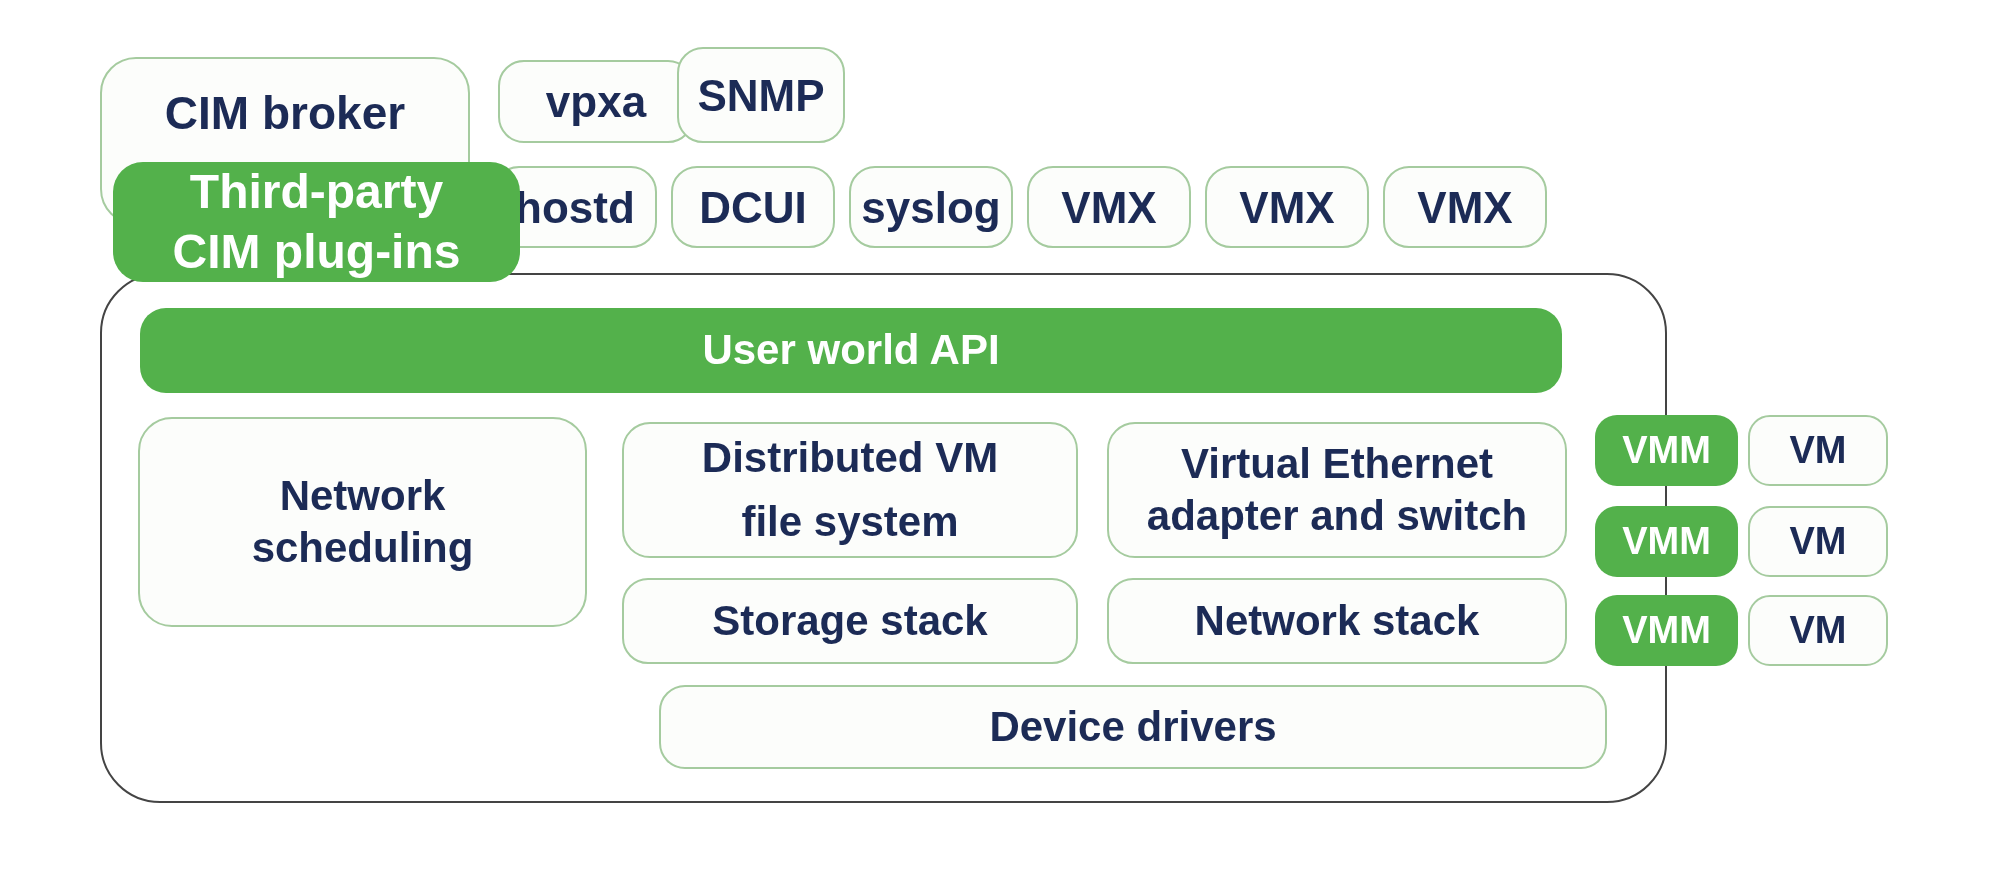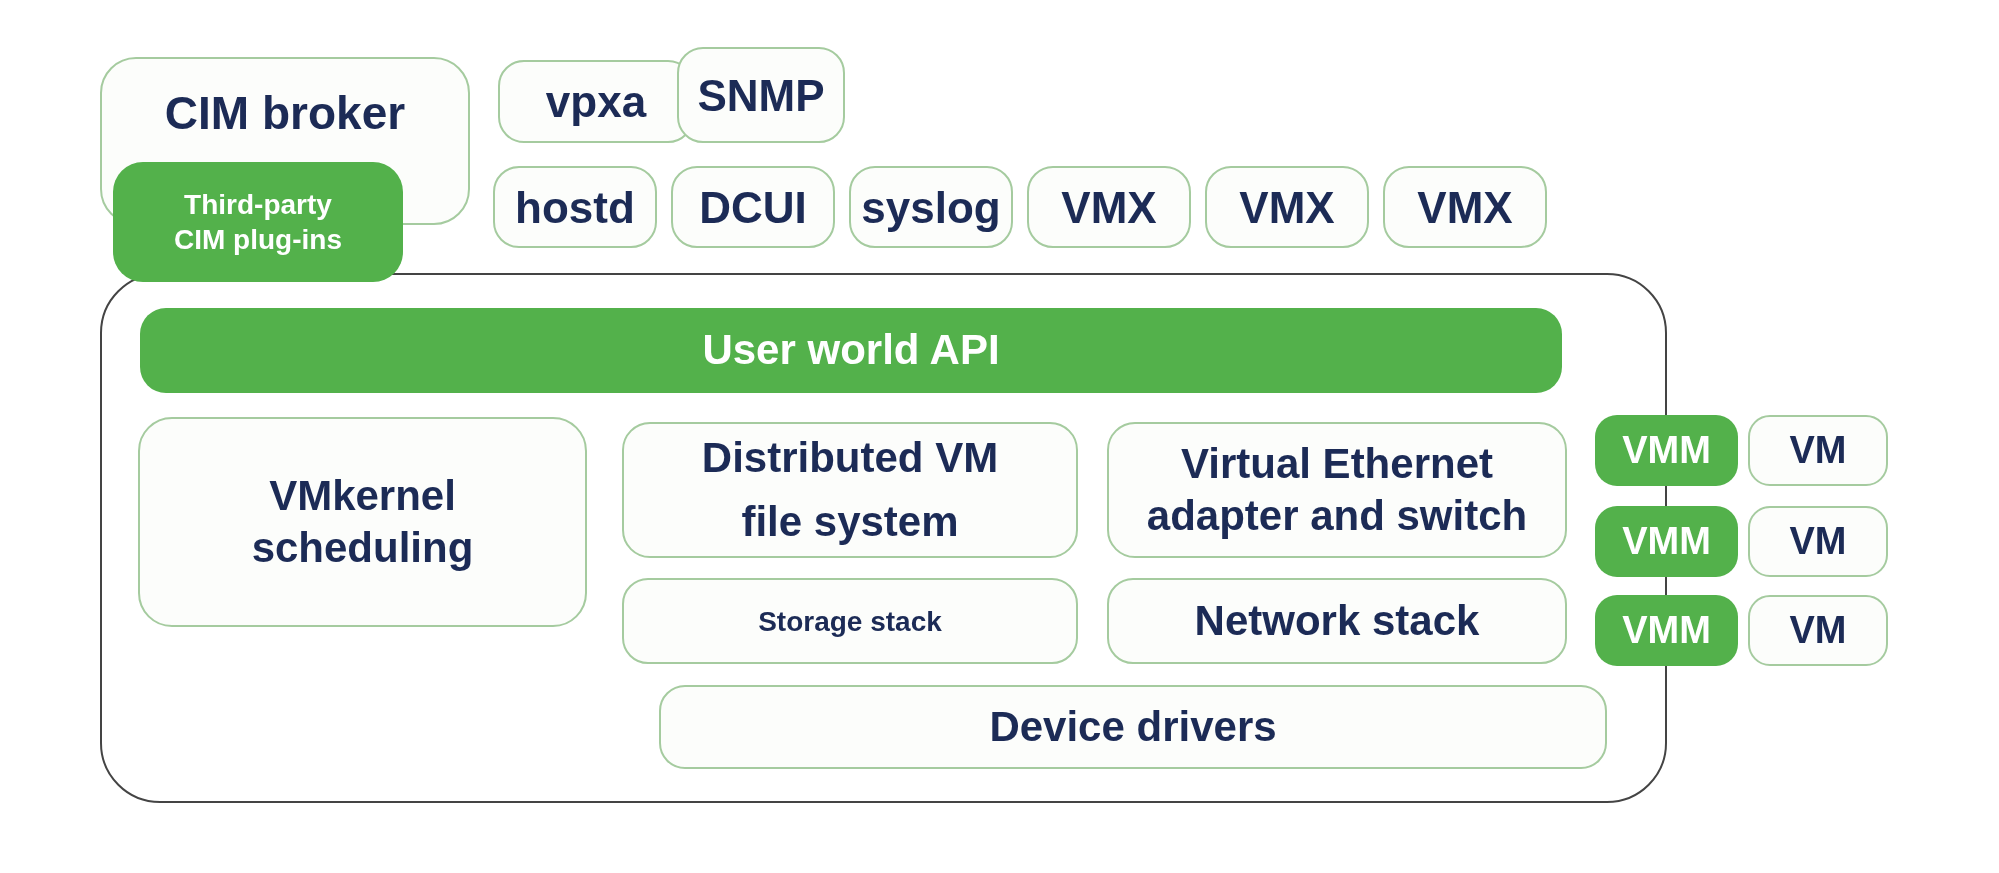--- a/index.html
+++ b/index.html
@@ -61,21 +61,21 @@
 </style>
 </head>
 <body>
 
 <div class="stage">
 
   <div class="box light" style="left:100px;top:57px;width:370px;height:168px;border-radius:36px;justify-content:flex-start;padding-top:26px;font-size:46px;z-index:1;">
     <span>CIM broker</span>
   </div>
 
-  <div class="box greenbox z3" style="left:113px;top:162px;width:290px;height:120px;border-radius:30px;font-size:28px;">
+  <div class="box greenbox z3" style="left:113px;top:162px;width:407px;height:120px;border-radius:30px;font-size:48px;">
     <span>Third-party</span>
     <span>CIM plug-ins</span>
   </div>
 
   <div class="box light" style="left:498px;top:60px;width:196px;height:83px;border-radius:26px;font-size:44px;text-align:right;">
     <span>vpxa</span>
   </div>
   <div class="box light" style="left:677px;top:47px;width:168px;height:96px;border-radius:26px;font-size:44px;">
     <span>SNMP</span>
   </div>
@@ -99,35 +99,35 @@
     <span>VMX</span>
   </div>
 
   <div class="container-outline" style="left:100px;top:273px;width:1567px;height:530px;"></div>
 
   <div class="box greenbox z2" style="left:140px;top:308px;width:1422px;height:85px;border-radius:26px;font-size:42px;">
     <span>User world API</span>
   </div>
 
   <div class="box light z2" style="left:138px;top:417px;width:449px;height:210px;border-radius:34px;font-size:42px;">
-    <span>VMkernel</span>
+    <span>Network</span>
     <span>scheduling</span>
   </div>
 
   <div class="box light z2" style="left:622px;top:422px;width:456px;height:136px;border-radius:28px;font-size:42px;gap:12px;">
     <span>Distributed VM</span>
     <span>file system</span>
   </div>
 
   <div class="box light z2" style="left:1107px;top:422px;width:460px;height:136px;border-radius:28px;font-size:42px;">
     <span>Virtual Ethernet</span>
     <span>adapter and switch</span>
   </div>
 
-  <div class="box light z2" style="left:622px;top:578px;width:456px;height:86px;border-radius:26px;font-size:28px;">
+  <div class="box light z2" style="left:622px;top:578px;width:456px;height:86px;border-radius:26px;font-size:42px;">
     <span>Storage stack</span>
   </div>
 
   <div class="box light z2" style="left:1107px;top:578px;width:460px;height:86px;border-radius:26px;font-size:42px;">
     <span>Network stack</span>
   </div>
 
   <div class="box light z2" style="left:622px;top:685px;width:948px;height:84px;border-radius:26px;font-size:42px;margin-left:37px;">
     <span>Device drivers</span>
   </div>

